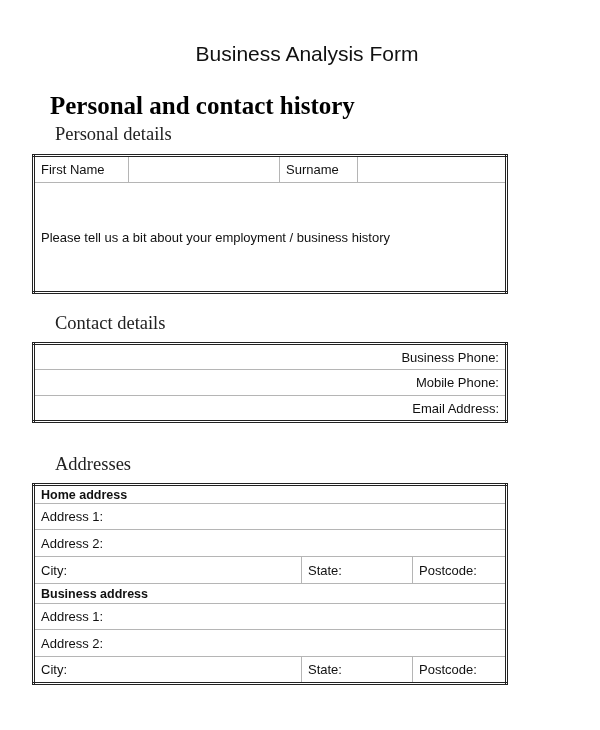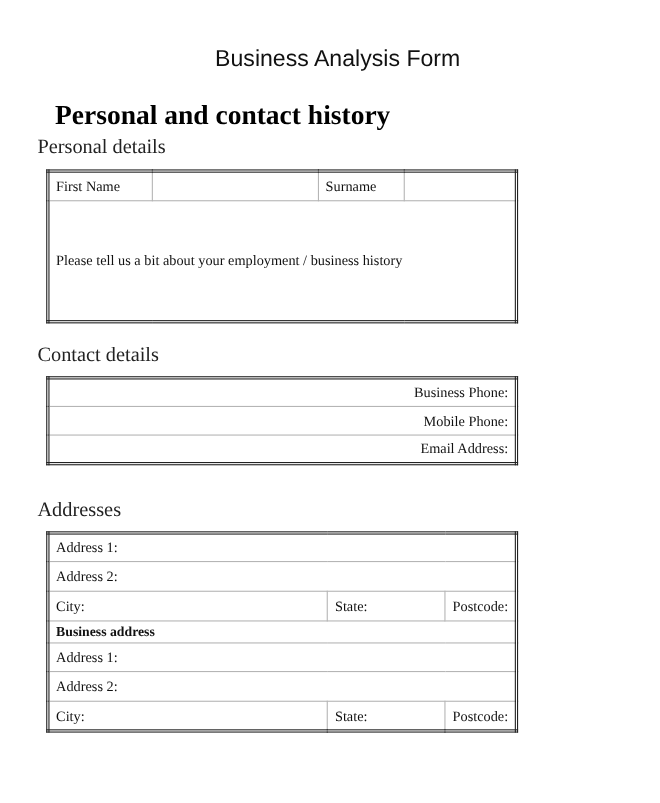--- a/index.html
+++ b/index.html
@@ -6,28 +6,28 @@
   body { width: 600px; height: 730px; position: relative; overflow: hidden; color: #111; }
   .doc-title {
     position: absolute; left: 0; top: 42px; width: 614px; text-align: center;
     font-family: "Liberation Sans", sans-serif; font-size: 21px; color: #111;
   }
   .h1 {
     position: absolute; left: 50px; top: 92px;
     font-family: "Liberation Serif", serif; font-weight: bold; font-size: 25px; color: #000;
   }
   .h2 {
-    position: absolute; left: 34px;
+    position: absolute; left: 55px;
     font-family: "Liberation Serif", serif; font-size: 18.5px; color: #222;
   }
   table.form {
-    position: absolute; left: 42px; width: 429px;
+    position: absolute; left: 32px; width: 476px;
     border-collapse: collapse;
     border: 3px double #222;
-    font-family: Liberation Serif, serif; font-size: 13px; color: #111;
+    font-family: Liberation Sans, sans-serif; font-size: 13px; color: #111;
   }
   table.form td {
     border: 1px solid #b5b5b5;
     padding: 0 6px;
     vertical-align: middle;
     white-space: nowrap;
   }
   table.form td.bold { font-weight: bold; font-size: 12.5px; }
   .tall td { vertical-align: top; padding-top: 2px; margin-top: 16px; }
   .thick-bottom td { border-bottom: 3px double #222; }
@@ -80,20 +80,23 @@
 
 <div class="h2" style="top:454px;">Addresses</div>
 
 <table class="form" style="top:483px;">
   <colgroup>
     <col style="width:268px">
       <col style="width:111px">
       <col>
   </colgroup>
   <tbody>
+      <tr style="height:19px;">
+    <td class="bold" colspan="3">Home address</td>
+  </tr>
   <tr style="height:26px;">
     <td colspan="3"><span>Address 1:</span></td>
   </tr>
   <tr style="height:27px;">
     <td colspan="3"><span>Address 2:</span></td>
   </tr>
   <tr class="thick-bottom" style="height:27px;">
     <td><span>City:</span></td>
     <td><span>State:</span></td>
     <td><span>Postcode:</span></td>

